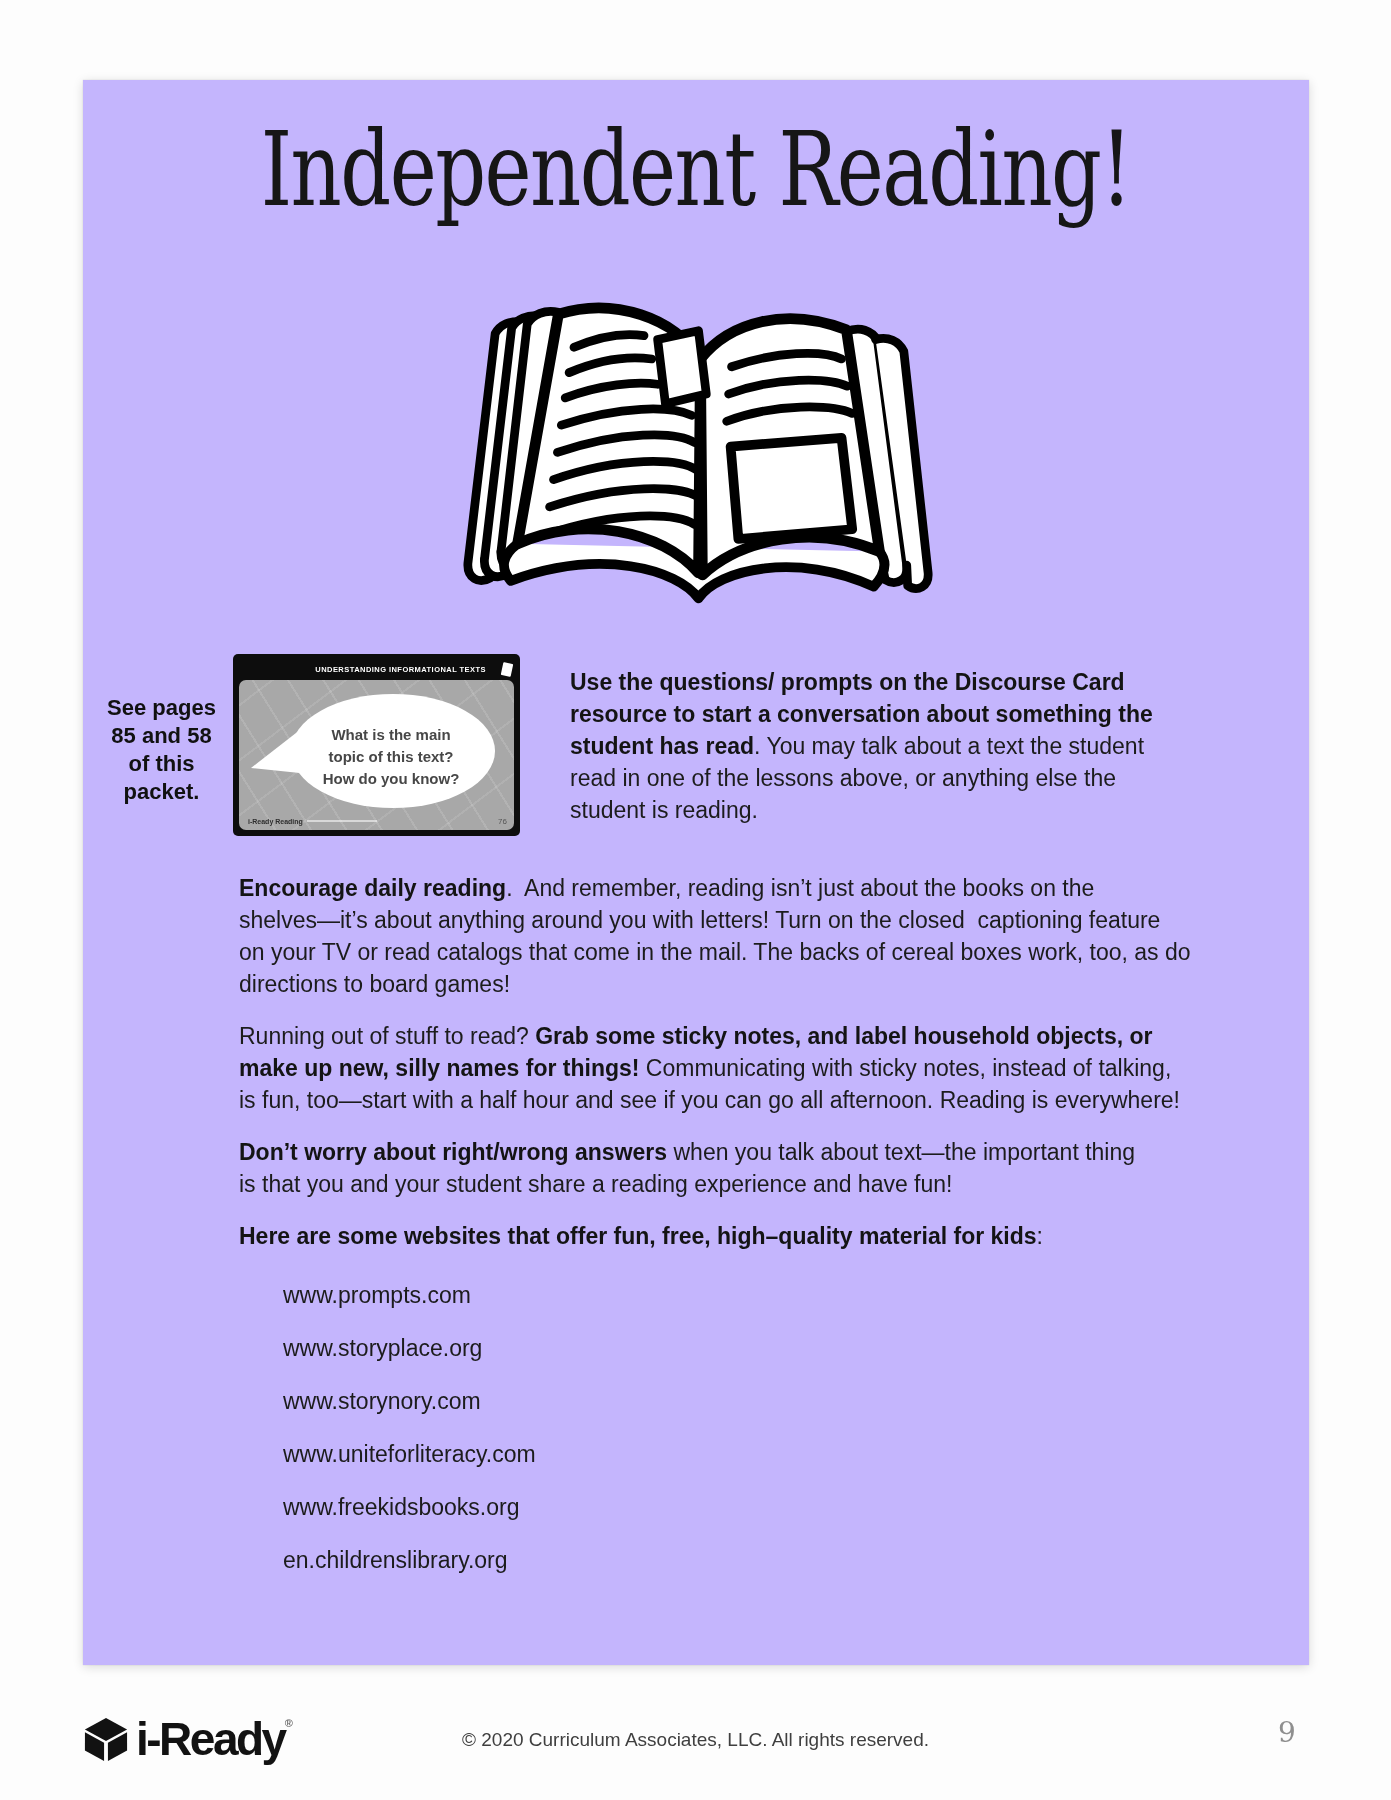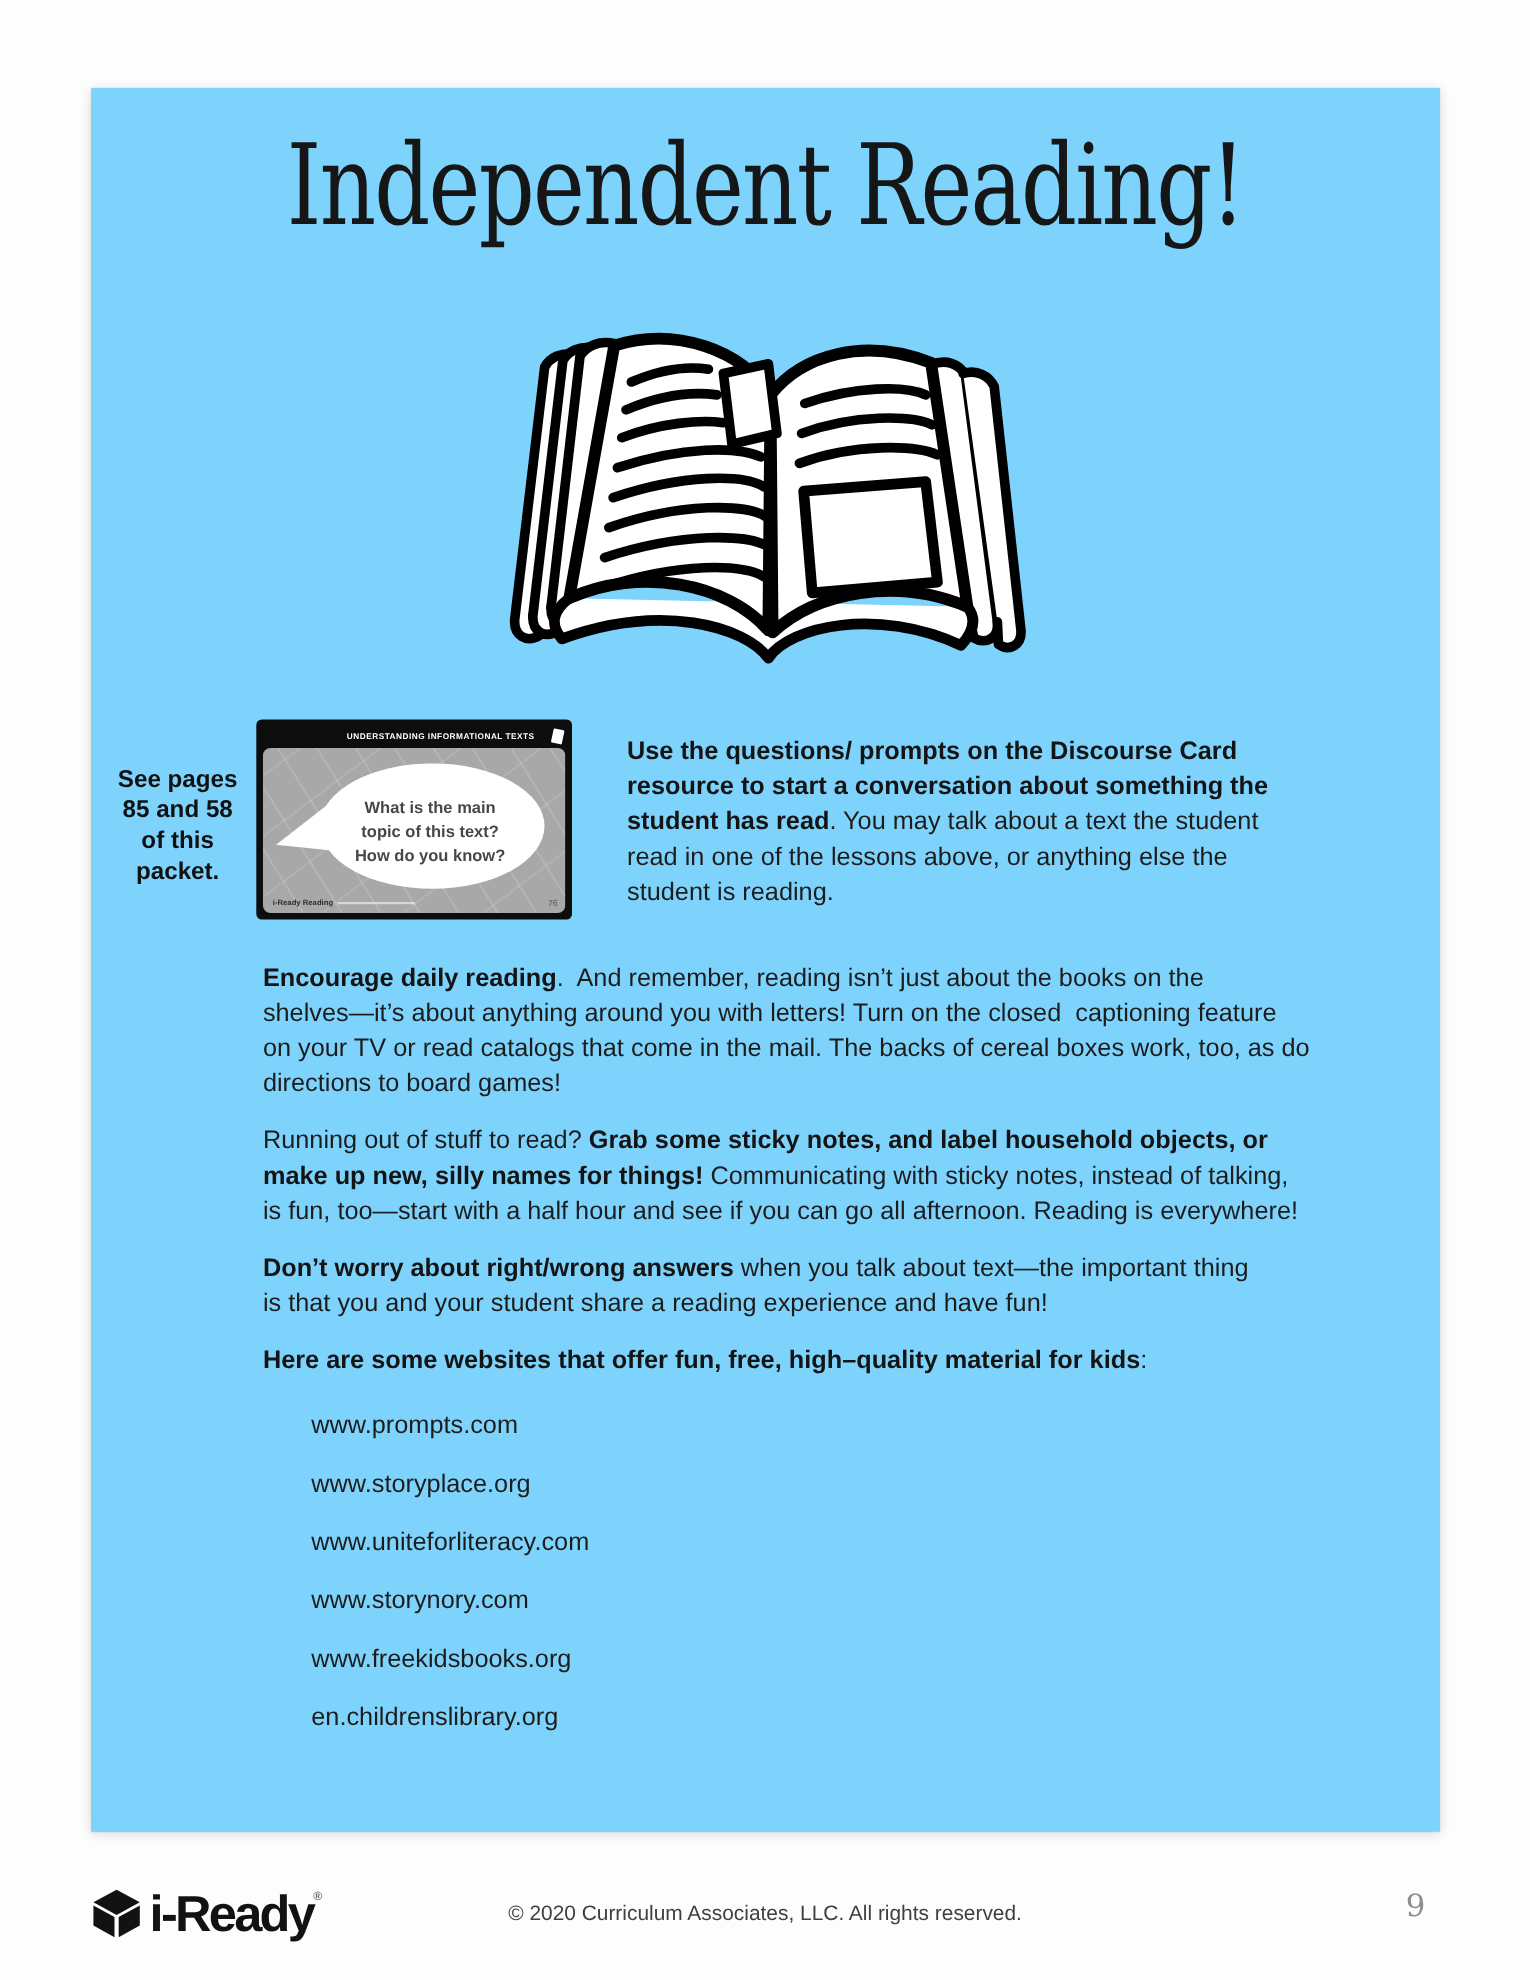--- a/index.html
+++ b/index.html
@@ -3,21 +3,21 @@
 <meta charset="utf-8">
 <style>
   * { margin:0; padding:0; box-sizing:border-box; }
   html,body { background:#ffffff; }
   .canvas {
     position:relative; width:1391px; height:1800px; background:#fdfdfd;
     font-family:"Liberation Sans", sans-serif; overflow:hidden;
   }
   .sheet {
     position:absolute; left:83px; top:80px; width:1226px; height:1585px;
-    background:#7dd3fc; box-shadow:0 2px 10px rgba(0,0,0,.14), 0 0 1px rgba(0,0,0,.18);
+    background:#c4b5fd; box-shadow:0 2px 10px rgba(0,0,0,.14), 0 0 1px rgba(0,0,0,.18);
   }
   
   .title {
     position:absolute; top:34px; left:0; width:100%; text-align:center;
     font-family:"DejaVu Serif","Liberation Serif",serif; font-weight:400;
     font-size:102px; color:#161616; line-height:1.1;
   }
   .title-inner { display:inline-block; transform:scaleX(.78); transform-origin:50% 50%; white-space:nowrap; letter-spacing:-2px; }
   
   .book { position:absolute; left:368px; top:170px; width:495px; height:360px; }
@@ -151,22 +151,22 @@
 directions to board games!</span></p>
       <p><span>Running out of stuff to read? </span><b>Grab some sticky notes, and label household objects, or
 make up new, silly names for things!</b><span> Communicating with sticky notes, instead of talking,
 is fun, too—start with a half hour and see if you can go all afternoon. Reading is everywhere!</span></p>
       <p><b>Don’t worry about right/wrong answers</b><span> when you talk about text—the important thing
 is that you and your student share a reading experience and have fun!</span></p>
       <p class="sites-heading"><b>Here are some websites that offer fun, free, high–quality material for kids</b><span>:</span></p>
       <ul class="sites">
         <li>www.prompts.com</li>
         <li>www.storyplace.org</li>
+        <li>www.storynory.com</li>
         <li>www.uniteforliteracy.com</li>
-        <li>www.storynory.com</li>
         <li>www.freekidsbooks.org</li>
         <li>en.childrenslibrary.org</li>
       </ul>
     </div>
   </div>
 
   <div class="footer-logo">
     <svg width="46" height="48" viewBox="0 0 48 48">
       <polygon points="24,2 46,14 24,26 2,14" fill="#121212"></polygon>
       <polygon points="2,17 22,28 22,47 2,36" fill="#121212"></polygon>

